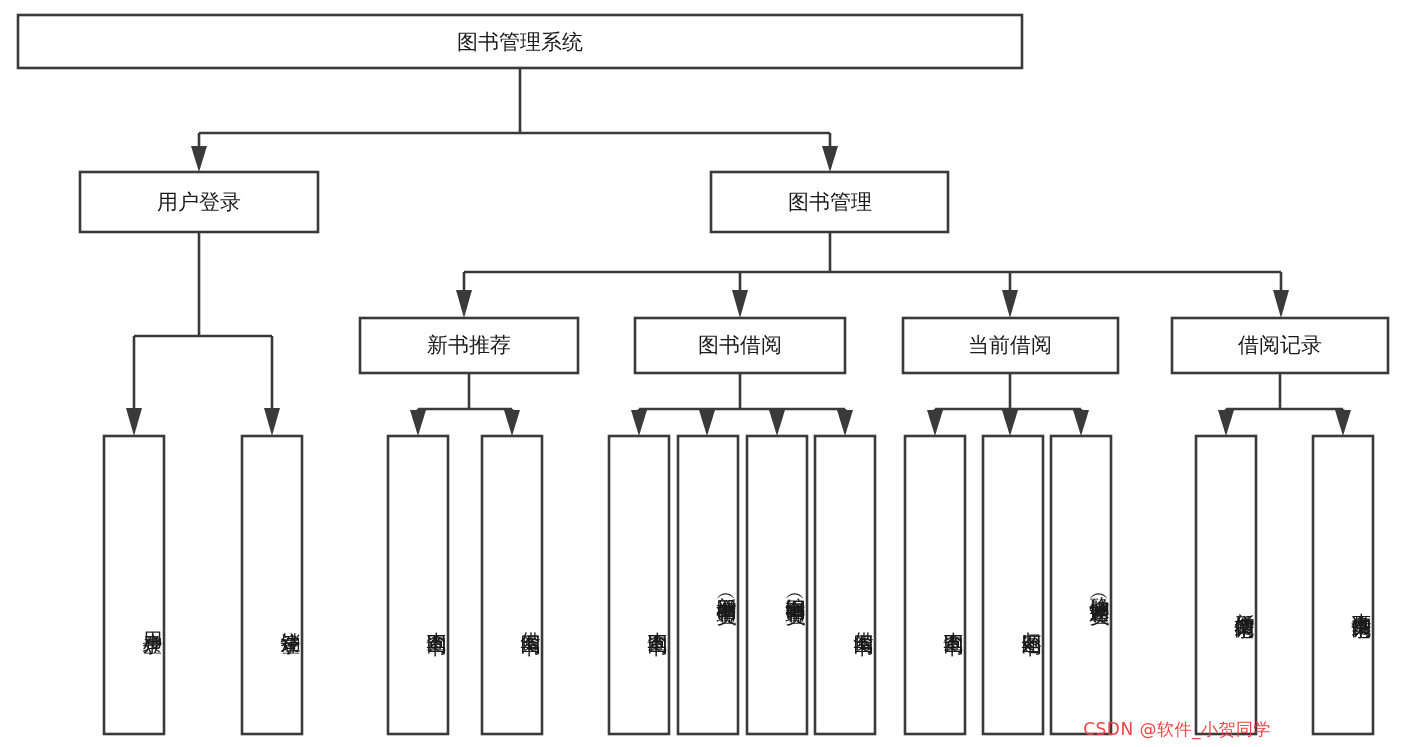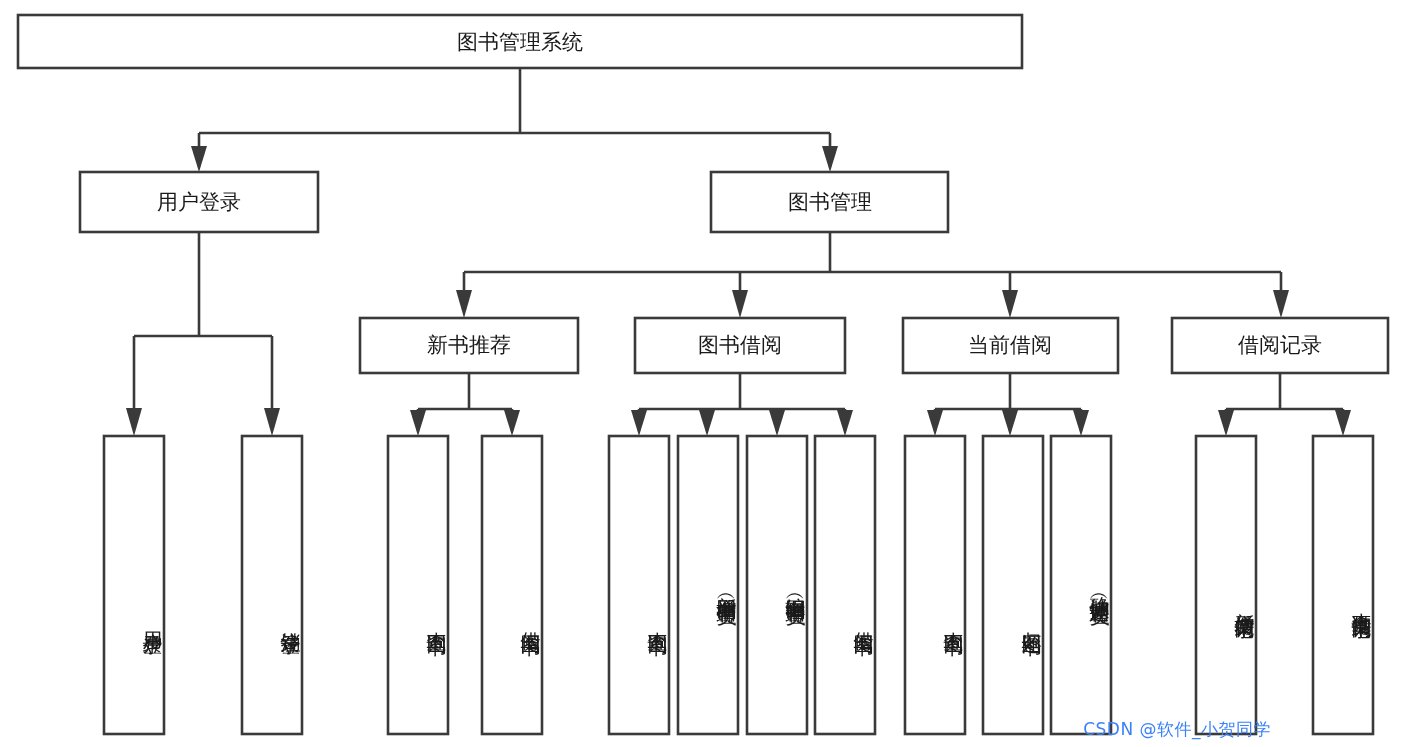--- a/index.html
+++ b/index.html
@@ -63,21 +63,21 @@
     justify-content: center;
     white-space: nowrap;
     pointer-events: none;
   }
   .watermark {
     position: absolute;
     right: 10px;
     bottom: 6px;
     font-family: "DejaVu Sans", "Liberation Sans", sans-serif;
     font-size: 17px;
-    color: #3b82f6;
+    color: #ef4444;
     letter-spacing: 0.5px;
     white-space: nowrap;
   }
 </style>
 </head>
 <body>
 
 <div id="diagram-root">
 
   <svg id="diagram-svg" viewBox="0 0 1405 747">

